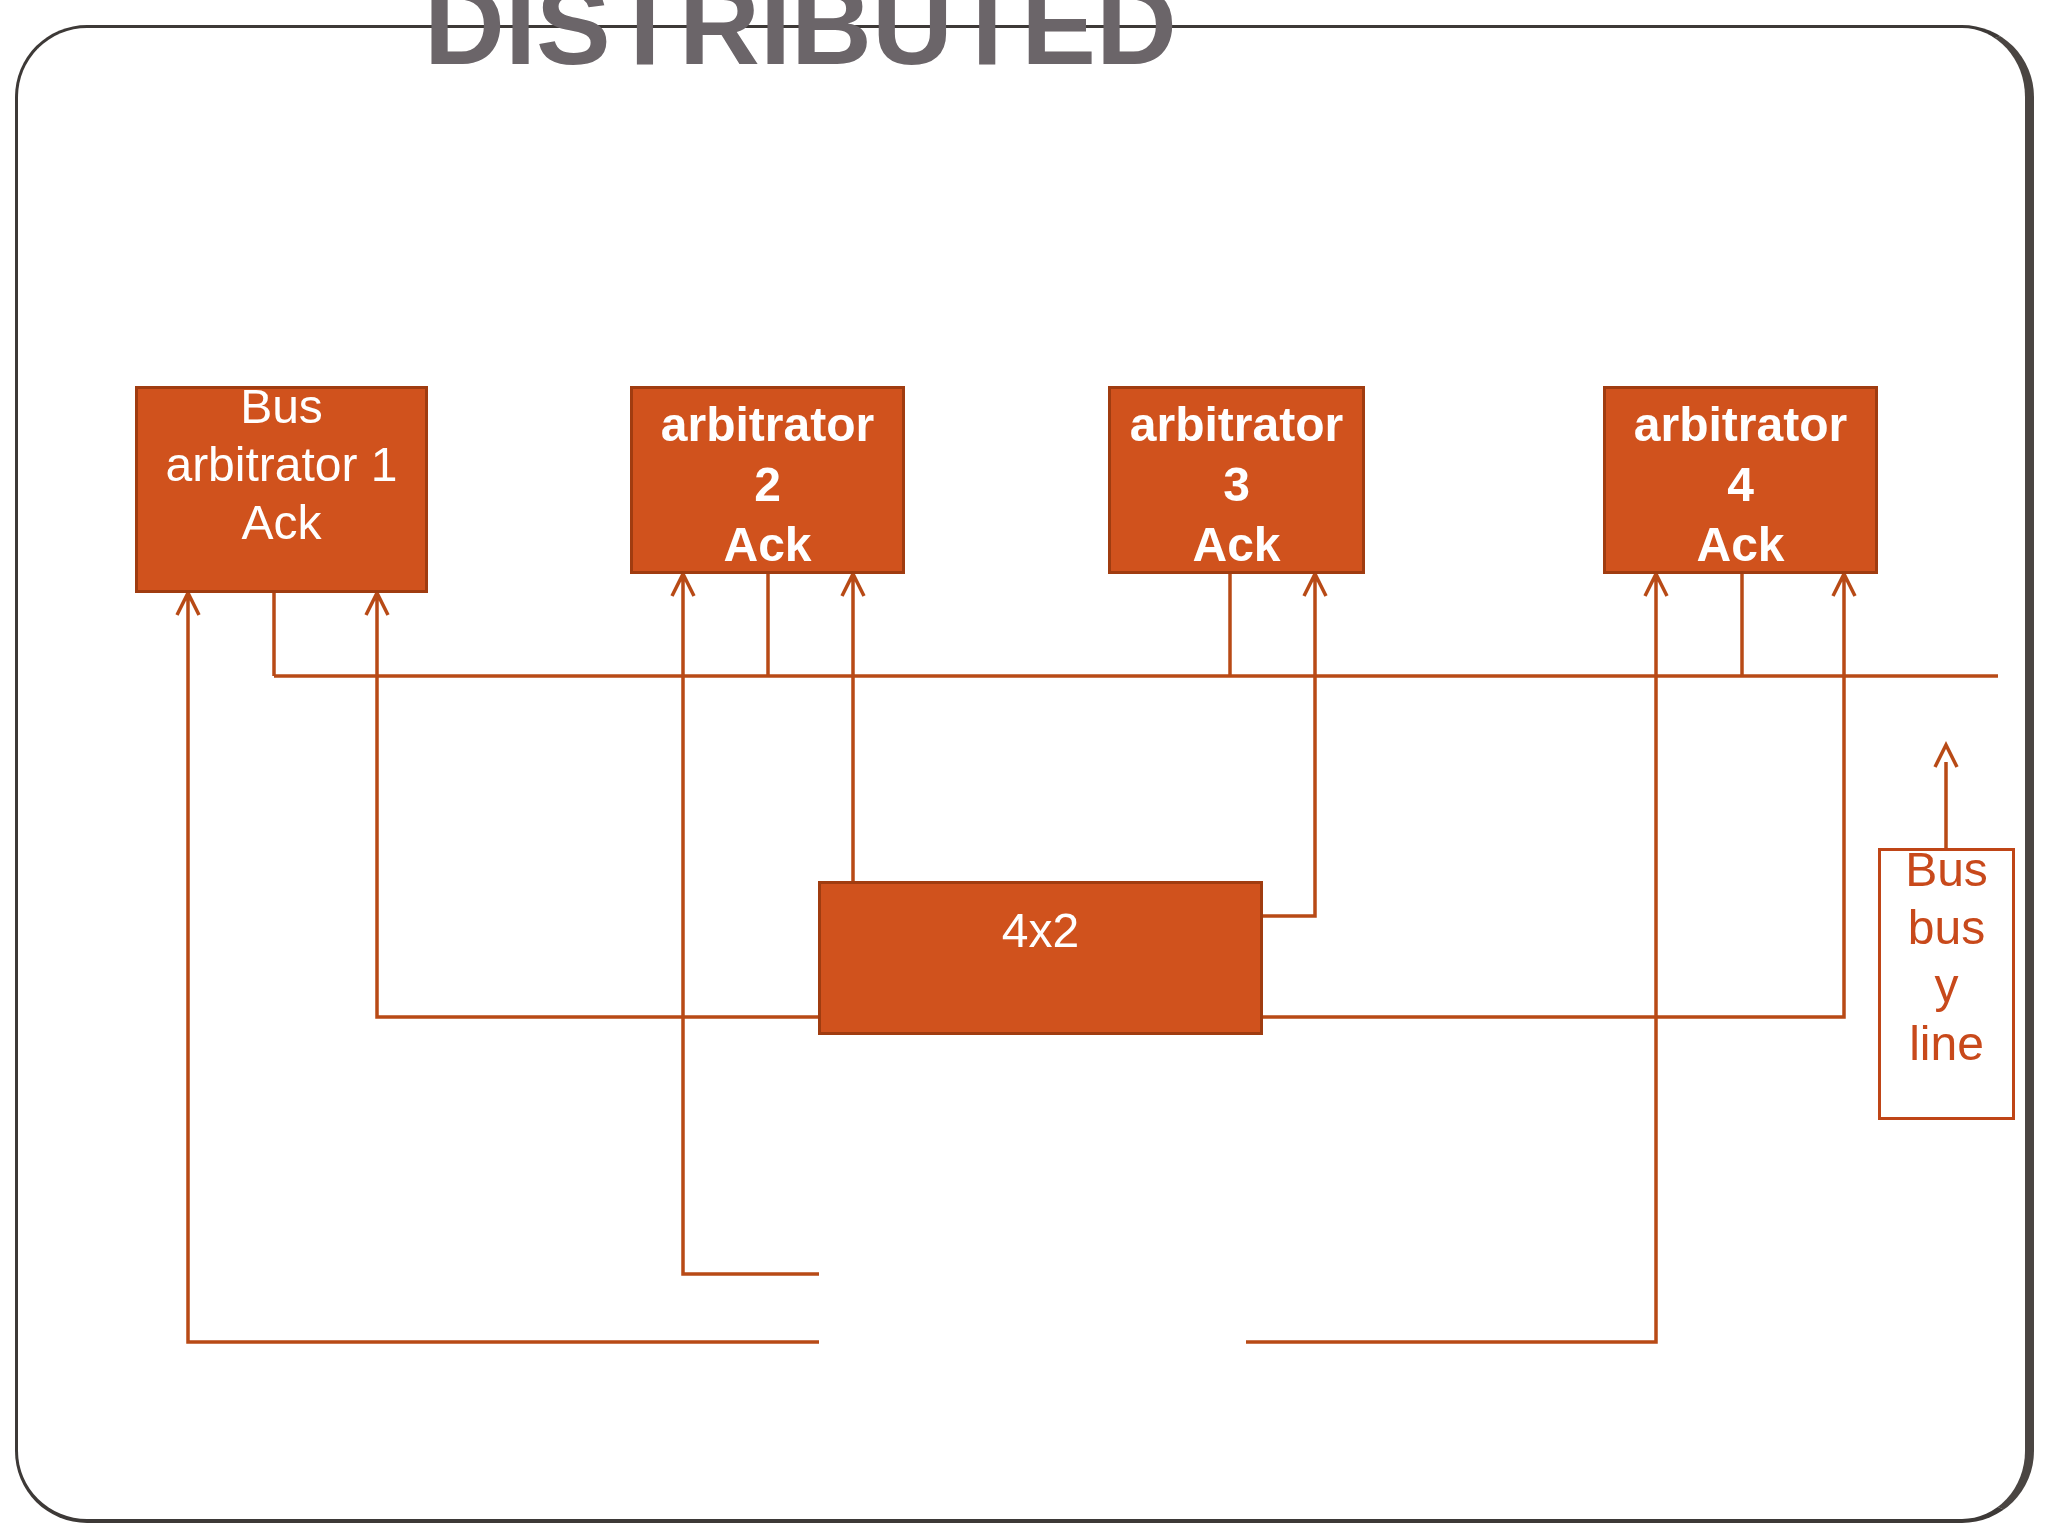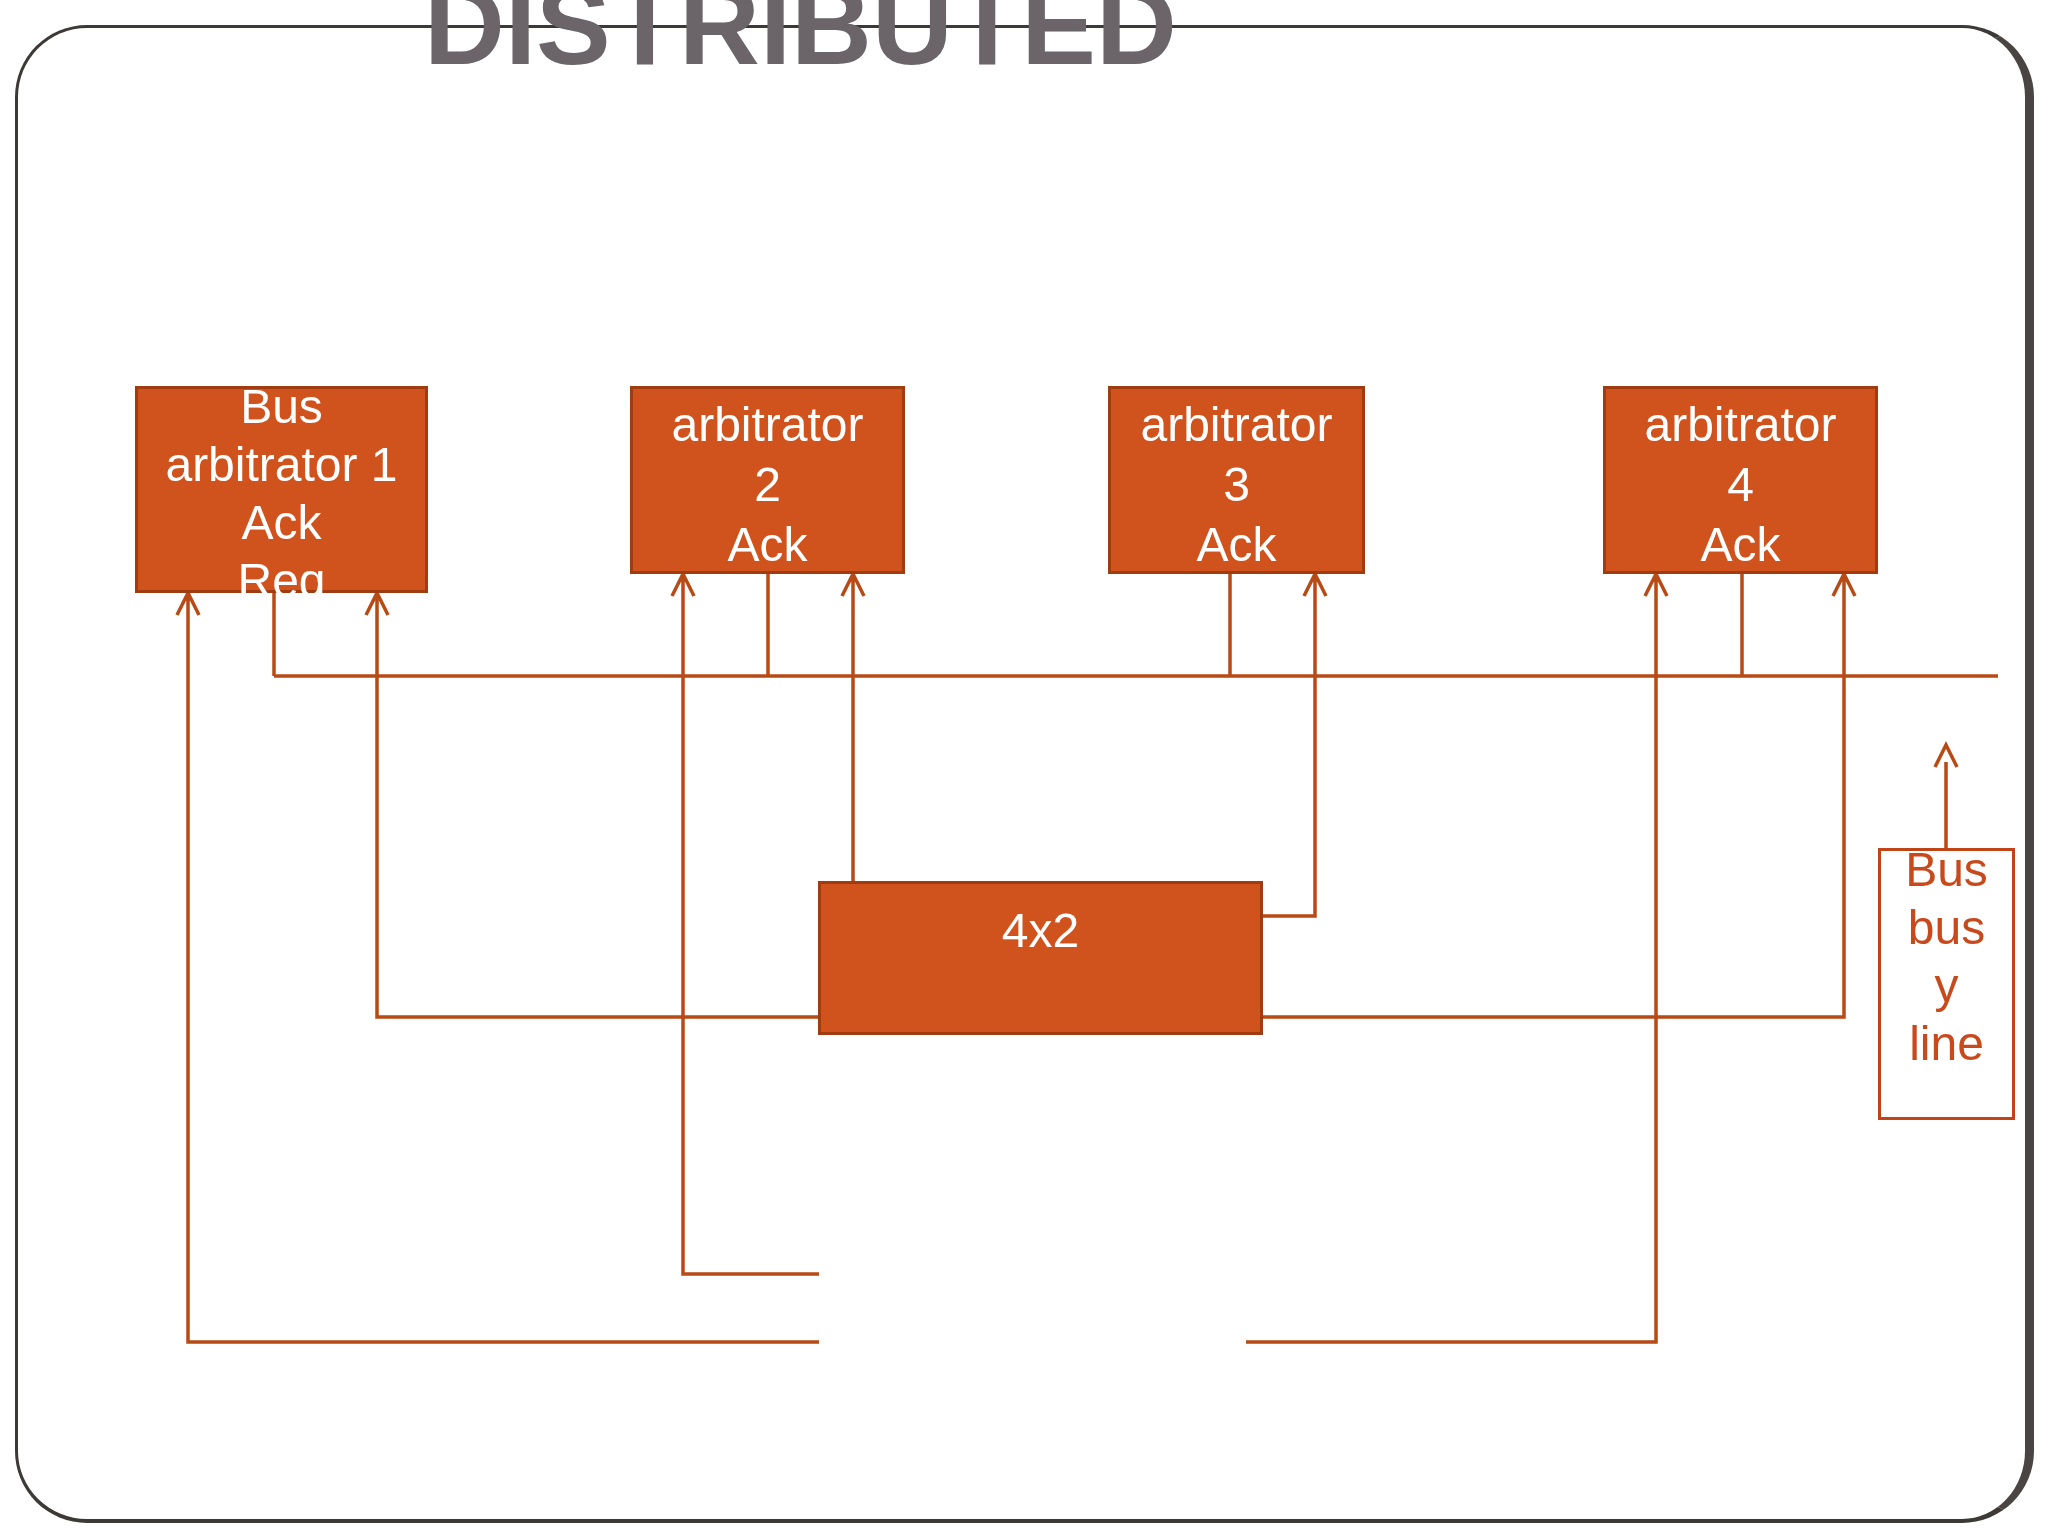--- a/index.html
+++ b/index.html
@@ -27,21 +27,21 @@
        background:var(--box-fill,#d0521d);
        border:3px solid var(--box-border,#a03c10);
        z-index:3;}
   .box .lines{position:absolute;left:0;width:100%;text-align:center;
        color:#ffffff;font-size:48px;line-height:60px;white-space:nowrap;}
   .b1{left:135px;top:374px;width:293px;height:207px;}
   .b1 .lines{top:-11px;line-height:58px;}
   .b2{left:630px;top:374px;width:275px;height:188px;}
   .b3{left:1108px;top:374px;width:257px;height:188px;}
   .b4{left:1603px;top:374px;width:275px;height:188px;}
-  .b2 .lines,.b3 .lines,.b4 .lines{top:6px;}
+  .b2 .lines,.b3 .lines,.b4 .lines{top:6px;font-weight:bold;}
   .enc{left:818px;top:869px;width:445px;height:154px;}
   .enc .lines{top:17px;}
   .dec{left:819px;top:1227px;width:427px;height:137px;}
   .dec .lines{top:9px;}
 
   .busybox{position:absolute;left:1878px;top:836px;width:137px;height:272px;
            box-sizing:border-box;background:#ffffff;
            border:3px solid var(--busy-border,#bf4517);z-index:3;}
   .busylabel{position:absolute;left:1878px;top:829px;width:137px;
            text-align:center;color:var(--busy-text,#c8491b);
@@ -93,21 +93,20 @@
         <path d="M1946 836 V750 M1935 755 L1946 733 L1957 755"></path>
       </g>
     </g>
   </svg>
 
   <div class="box b1">
     <div class="lines">
       <div>Bus</div>
       <div>arbitrator 1</div>
       <div>Ack</div>
-      <div>Req</div>
     </div>
   </div>
 
   <div class="box b2">
     <div class="lines">
       <div>arbitrator</div>
       <div>2</div>
       <div>Ack</div>
     </div>
   </div>

